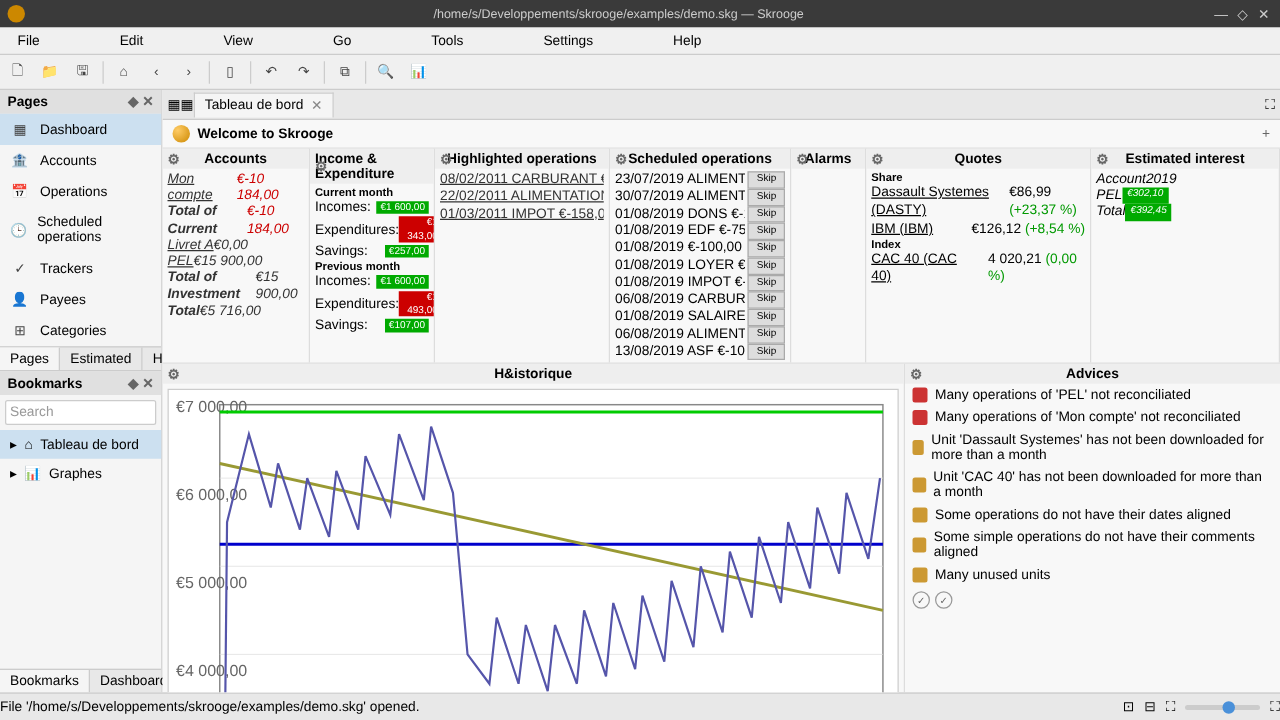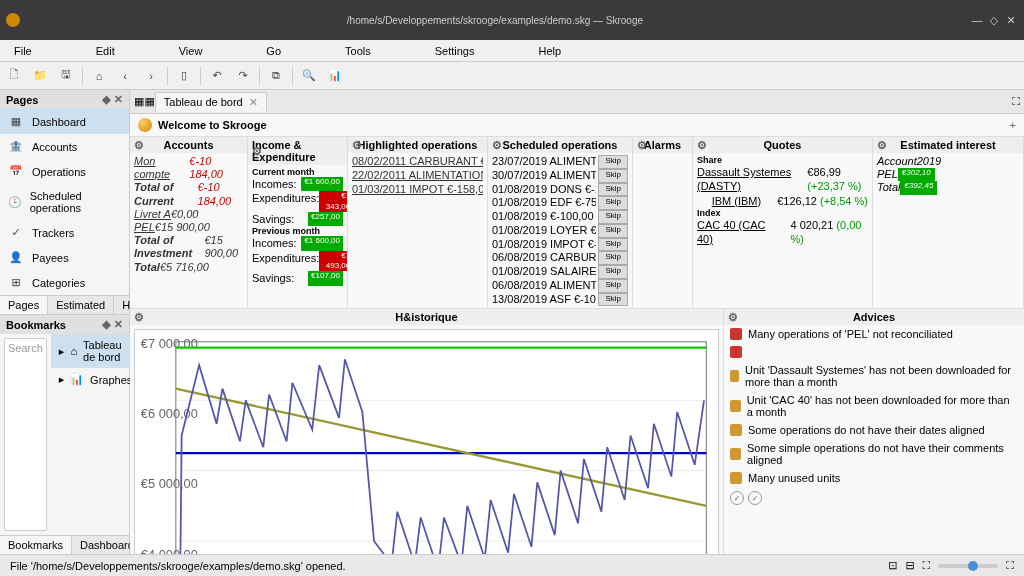--- a/index.html
+++ b/index.html
@@ -1,36 +1,36 @@
 <!DOCTYPE html>
 <html><head>
 <meta charset="utf-8">
 <style>
 * { margin: 0; padding: 0; box-sizing: border-box; font-family: -apple-system, "Segoe UI", Arial, sans-serif; font-size: 11px; }
 body { background: #e8e8e8; width: 1024px; height: 576px; overflow: hidden; display: flex; flex-direction: column; }
-.titlebar { background: #3a3a3a; color: #ccc; height: 40px; display: flex; align-items: center; justify-content: space-between; padding: 0 6px; }
+.titlebar { background: #3a3a3a; color: #ccc; height: 22px; display: flex; align-items: center; justify-content: space-between; padding: 0 6px; }
 .titlebar .title { flex: 1; text-align: center; font-size: 10px; }
 .titlebar .win-btns span { display: inline-block; width: 14px; text-align: center; cursor: pointer; }
 .menubar { background: #f0f0f0; height: 22px; display: flex; align-items: center; padding: 0 4px; border-bottom: 1px solid #ccc; gap: 44px; }
 .menubar .menu-item { padding: 3px 10px; cursor: pointer; }
 .toolbar { background: #f0f0f0; height: 28px; display: flex; align-items: center; padding: 0 4px; gap: 6px; border-bottom: 1px solid #ccc; }
 .toolbar .tb-btn { width: 20px; height: 20px; display: flex; align-items: center; justify-content: center; cursor: pointer; color: #444; }
 .toolbar .sep { width: 1px; height: 18px; background: #ccc; }
 .main { flex: 1; display: flex; overflow: hidden; }
 .left-panel { width: 130px; background: #f5f5f5; border-right: 1px solid #ccc; display: flex; flex-direction: column; }
 .panel-header { background: #e0e0e0; padding: 3px 6px; font-weight: bold; display: flex; justify-content: space-between; align-items: center; }
 .panel-header .icons span { cursor: pointer; margin-left: 3px; color: #666; }
 .nav-list { flex: 0 0 auto; }
 .nav-item { padding: 6px 8px; display: flex; align-items: center; gap: 8px; cursor: pointer; }
 .nav-item.active { background: #cce0f0; }
 .nav-item .icon { width: 16px; text-align: center; color: #444; }
 .tabs-row { display: flex; border-top: 1px solid #ccc; border-bottom: 1px solid #ccc; background: #e8e8e8; }
 .tab { padding: 3px 8px; border-right: 1px solid #ccc; cursor: pointer; }
 .tab.active { background: #f5f5f5; }
-.bookmarks { flex: 1; display: flex; flex-direction: row; }
+.bookmarks { flex: 1; display: flex; flex-direction: column; }
 .search-box { margin: 4px; padding: 3px; border: 1px solid #ccc; border-radius: 2px; background: white; color: #999; }
 .bm-item { padding: 5px 8px; display: flex; align-items: center; gap: 6px; cursor: pointer; }
 .bm-item.active { background: #cce0f0; }
 .bottom-tabs { display: flex; border-top: 1px solid #ccc; background: #e8e8e8; }
 .content { flex: 1; display: flex; flex-direction: column; background: #f8f8f8; overflow: hidden; }
 .content-tabs { height: 24px; background: #e8e8e8; display: flex; align-items: center; padding: 0 4px; border-bottom: 1px solid #ccc; }
 .content-tab { padding: 3px 8px; background: #f5f5f5; border: 1px solid #ccc; border-bottom: none; display: flex; align-items: center; gap: 6px; cursor: pointer; }
 .content-tab .close { color: #888; cursor: pointer; }
 .welcome { padding: 4px 8px; display: flex; align-items: center; gap: 6px; border-bottom: 1px solid #ddd; }
 .welcome .orb { width: 14px; height: 14px; border-radius: 50%; background: radial-gradient(circle at 30% 30%, #ffcc66, #cc8800); }
@@ -44,43 +44,43 @@
 .w-highl { width: 140px; }
 .w-sched { width: 145px; }
 .w-alarms { width: 60px; }
 .w-quotes { width: 180px; }
 .w-est { flex: 1; }
 .acct-row { display: flex; justify-content: flex-start; padding: 0; line-height: 1.2; font-style: italic; }
 .acct-row .label { text-decoration: underline; color: #333; cursor: pointer; }
 .acct-row.bold .label { font-weight: bold; text-decoration: none; }
 .acct-row .val { color: #333; }
 .acct-row .val.neg { color: #c00; }
-.inc-row { display: flex; justify-content: space-between; line-height: 1.3; }
+.inc-row { display: flex; justify-content: space-between; align-items: center; line-height: 1.3; }
 .inc-row .badge { padding: 0 3px; color: white; font-size: 8px; min-width: 34px; text-align: right; }
 .badge.green { background: #0a0; }
 .badge.red { background: #c00; }
 .hl-row, .sched-row { display: flex; justify-content: space-between; line-height: 1.25; font-size: 8.5px; }
 .hl-row .txt { text-decoration: underline; color: #333; cursor: pointer; white-space: nowrap; overflow: hidden; }
 .sched-row .txt { white-space: nowrap; overflow: hidden; text-overflow: clip; }
 .sched-row .skip { padding: 0 6px; background: #ddd; border: 1px solid #aaa; font-size: 8px; cursor: pointer; margin-left: 2px; }
-.quote-row { display: flex; justify-content: flex-end; line-height: 1.3; gap: 16px; }
+.quote-row { display: flex; justify-content: space-between; line-height: 1.3; gap: 16px; }
 .quote-row .name { text-decoration: underline; cursor: pointer; }
 .quote-row .chg.pos { color: #090; }
 .quote-row .chg.zero { color: #090; }
 .est-badge { display: inline-block; padding: 0 4px; color: white; font-size: 8px; }
 .charts-row { flex: 1; display: flex; overflow: hidden; }
 .chart-panel { flex: 1; border-right: 1px solid #ddd; display: flex; flex-direction: column; }
 .advices-panel { width: 300px; display: flex; flex-direction: column; }
 .chart-area { flex: 1; background: white; margin: 4px; border: 1px solid #ccc; position: relative; }
 .chart-svg { width: 100%; height: 100%; }
 .advice-item { padding: 3px 6px; display: flex; align-items: center; gap: 6px; font-size: 10px; }
 .advice-item .sev { width: 12px; height: 12px; border-radius: 2px; }
 .sev.red { background: #c33; }
 .sev.yellow { background: #cc9933; }
-.statusline { height: 22px; background: #e8e8e8; border-top: 1px solid #ccc; display: flex; align-items: center; justify-content: space-between; padding: 0 10px; font-size: 10px; }
+.statusline { height: 22px; background: #e8e8e8; border-top: 1px solid #ccc; display: flex; align-items: center; justify-content: space-between; padding: 0 0; font-size: 10px; }
 .statusline .right-icons { display: flex; gap: 8px; align-items: center; }
 .zoom-slider { width: 60px; height: 4px; background: #ccc; position: relative; border-radius: 2px; }
 .zoom-slider .thumb { position: absolute; width: 10px; height: 10px; background: #4a90d9; border-radius: 50%; top: -3px; left: 30px; }
 .section-label { font-weight: bold; font-size: 9px; }
 .advice-checks { padding: 4px 6px; display: flex; gap: 4px; }
 .advice-checks span { width: 14px; height: 14px; border: 1px solid #999; border-radius: 50%; display: inline-flex; align-items: center; justify-content: center; font-size: 8px; color: #666; cursor: pointer; }
 </style>
 </head>
 <body>
 
@@ -429,20 +429,21 @@
             <span class="gear">⚙</span>
             <span>Advices</span>
           </div>
         <div id="advices-body">
             <div class="advice-item">
               <span class="sev red"></span>
               <span>Many operations of 'PEL' not reconciliated</span>
             </div>
             <div class="advice-item">
               <span class="sev red"></span>
+              <span>Many operations of 'Mon compte' not reconciliated</span>
             </div>
             <div class="advice-item">
               <span class="sev yellow"></span>
               <span>Unit 'Dassault Systemes' has not been downloaded for more than a month</span>
             </div>
             <div class="advice-item">
               <span class="sev yellow"></span>
               <span>Unit 'CAC 40' has not been downloaded for more than a month</span>
             </div>
             <div class="advice-item">

